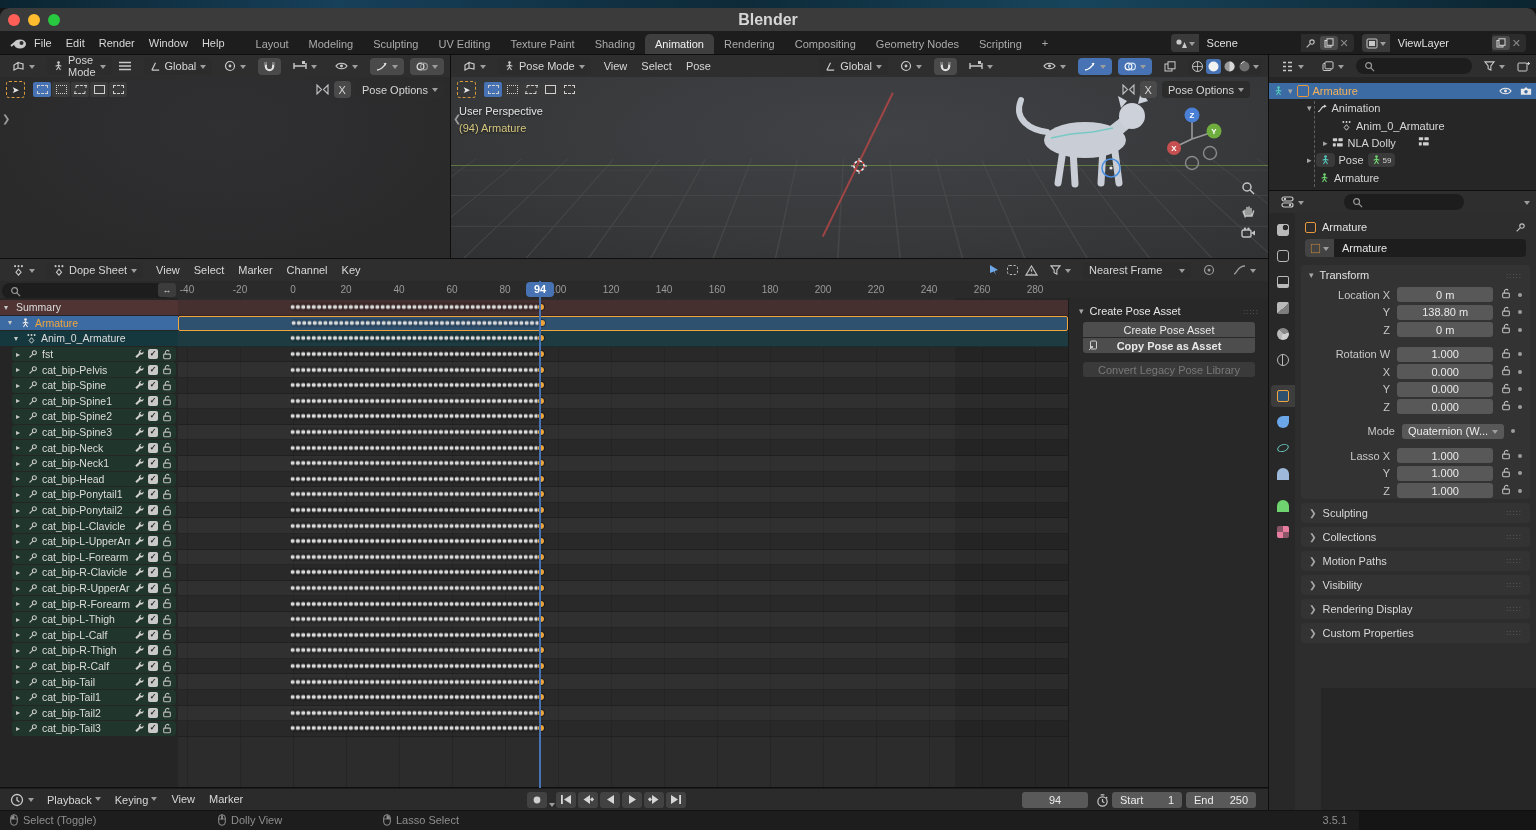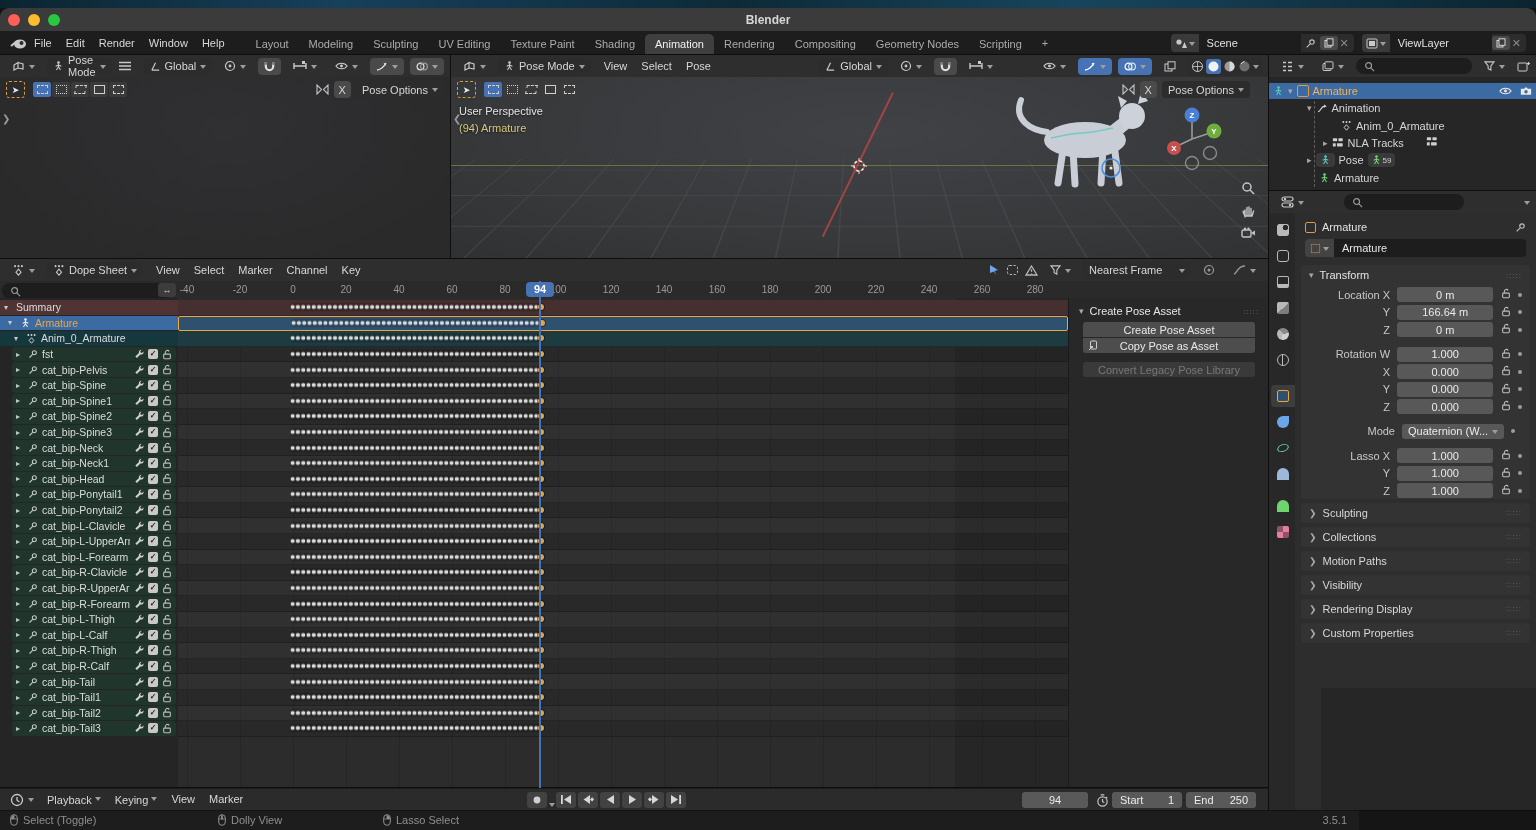--- a/index.html
+++ b/index.html
@@ -6,21 +6,21 @@
   #app{position:relative;width:1536px;height:830px;background:#151515;overflow:hidden;
        font-family:"Liberation Sans",sans-serif;font-size:11px;color:#cfcfcf;}
   .abs{position:absolute;}
   svg{display:block;}
   
   #desktop{left:0;top:0;width:1536px;height:8px;
     background:linear-gradient(90deg,#0b2430,#17405a 22%,#0d2a38 48%,#18455c 70%,#0b2430);}
   #titlebar{left:0;top:8px;width:1536px;height:23px;background:#3b3b3b;border-radius:9px 9px 0 0;
     display:flex;align-items:center;}
   .light{width:12px;height:12px;border-radius:50%;margin-left:8px;}
-  #title-text{position:absolute;left:0;right:0;text-align:center;font-weight:bold;color:#d6d6d6;font-size:12px;}
+  #title-text{position:absolute;left:0;right:0;text-align:center;font-weight:bold;color:#d6d6d6;font-size:16px;}
   #menubar{left:0;top:31px;width:1536px;height:24px;background:#1d1d1d;display:flex;align-items:center;}
   #workspace-tabs{display:flex;align-items:flex-end;height:24px;margin-left:14px;}
   .ws-tab{padding:4px 10px 5px;color:#ababab;border-radius:5px 5px 0 0;}
   .ws-tab.active{background:#3f3f3f;color:#f0f0f0;}
   #topbar-right{margin-left:auto;display:flex;align-items:center;gap:8px;margin-right:10px;}
   .id-widget{display:flex;align-items:center;height:18px;background:#2c2c2c;border-radius:4px;overflow:hidden;}
   .id-icon{display:flex;align-items:center;gap:2px;background:#3a3a3a;height:100%;padding:0 4px;}
   .id-name{background:#1d1d1d;height:100%;display:flex;align-items:center;padding:0 8px;min-width:86px;color:#e0e0e0;}
   .id-btn{padding:0 4px;color:#bdbdbd;}
   .xclose{color:#8a8a8a;padding:0 5px 0 2px;}
@@ -129,21 +129,21 @@
     background-image:radial-gradient(circle at 2.6px 4.5px,#d9d9d9 1.7px,rgba(217,217,217,.28) 2.1px,transparent 2.5px);
     background-size:5.3px 9px;background-repeat:repeat-x;}
   .keydot{position:absolute;left:360px;top:50%;transform:translateY(-50%);width:6px;height:6px;border-radius:50%;background:#e8a33d;box-shadow:0 0 0 1px rgba(0,0,0,.4);}
   #playhead{position:absolute;left:539px;top:22px;bottom:0;width:2px;background:#4772b3;z-index:5;}
   #playhead-badge{position:absolute;left:526px;top:23px;width:28px;height:15px;background:#4772b3;border-radius:4px;
     color:#fff;font-weight:bold;text-align:center;line-height:15px;z-index:6;}
   #ds-panel{position:absolute;left:1068px;top:0;width:200px;height:100%;background:#282828;border-left:1px solid #1b1b1b;}
   .ap-hd{display:flex;align-items:center;gap:6px;padding:7px 10px 5px;color:#e6e6e6;}
   .ap-btn{height:15px;margin:0 14px 1px;background:#4d4d4d;display:flex;align-items:center;justify-content:center;color:#e8e8e8;position:relative;}
   .ap-btn.top{border-radius:3px 3px 0 0;}
-  .ap-btn.bot{border-radius:0 0 3px 3px;}
+  .ap-btn.bot{border-radius:0 0 3px 3px;font-weight:bold;}
   .ap-btn.dis{background:#3a3a3a;color:#787878;border-radius:3px;margin-top:9px;}
   .ap-ic{position:absolute;left:5px;}
   #vscroll{position:absolute;left:1060px;top:4px;width:4px;height:468px;border-radius:3px;background:#454545;}
   
   #timeline{left:0;top:788px;width:1268px;height:22px;background:#2b2b2b;display:flex;align-items:center;border-top:1px solid #1c1c1c;box-sizing:border-box;}
   .tbtn{width:20px;height:16px;background:#424242;border-radius:3px;display:flex;align-items:center;justify-content:center;}
   #transport{position:absolute;left:556px;display:flex;gap:2px;}
   .ffield{position:absolute;height:16px;background:#595959;border-radius:3px;display:flex;align-items:center;justify-content:center;color:#ececec;top:3px;}
   .ffield.lab{justify-content:space-between;padding:0 8px;box-sizing:border-box;}
   
@@ -701,21 +701,21 @@
           <span class="icon">
             <svg width="12" height="11" viewBox="0 0 14 12">
               <g fill="#cfcfcf">
                 <rect x="1" y="1" width="5" height="3.6" rx=".5"></rect>
                 <rect x="7.5" y="1" width="5" height="3.6" rx=".5"></rect>
                 <rect x="1" y="7" width="3.4" height="3.6" rx=".5"></rect>
                 <rect x="5.8" y="7" width="6.7" height="3.6" rx=".5"></rect>
               </g>
             </svg>
           </span>
-          <span class="ol-label">NLA Tracks</span>
+          <span class="ol-label">NLA Dolly</span>
           <span style="margin-left:18px"><span class="icon">
               <svg width="12" height="11" viewBox="0 0 14 12">
                 <g fill="#cfcfcf">
                   <rect x="1" y="1" width="5" height="3.6" rx=".5"></rect>
                   <rect x="7.5" y="1" width="5" height="3.6" rx=".5"></rect>
                   <rect x="1" y="7" width="3.4" height="3.6" rx=".5"></rect>
                   <rect x="5.8" y="7" width="6.7" height="3.6" rx=".5"></rect>
                 </g>
               </svg>
             </span></span>
@@ -851,21 +851,21 @@
                     <g fill="none" stroke="#bdbdbd" stroke-width="1.3">
                       <rect x="2" y="6" width="8" height="5.5" rx="1"></rect>
                       <path d="M4 6V4a2.5 2.5 0 0 1 4.6-1.3"></path>
                     </g>
                   </svg>
                 </span></span>
               <span class="anim-dot"></span>
             </div>
             <div class="trow">
               <span class="tlabel">Y</span>
-              <span class="tfield">166.64 m</span>
+              <span class="tfield">138.80 m</span>
               <span class="locki"><span class="icon">
                   <svg width="10" height="11" viewBox="0 0 12 13">
                     <g fill="none" stroke="#bdbdbd" stroke-width="1.3">
                       <rect x="2" y="6" width="8" height="5.5" rx="1"></rect>
                       <path d="M4 6V4a2.5 2.5 0 0 1 4.6-1.3"></path>
                     </g>
                   </svg>
                 </span></span>
               <span class="anim-dot"></span>
             </div>

